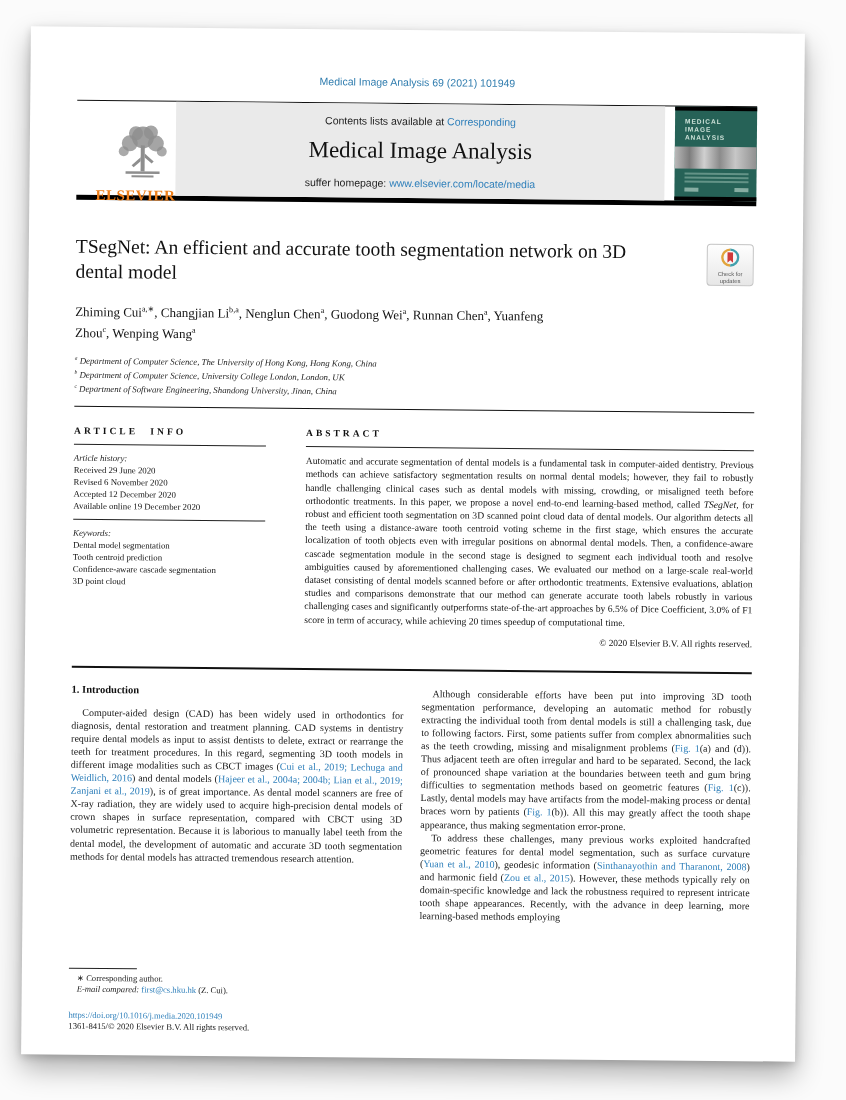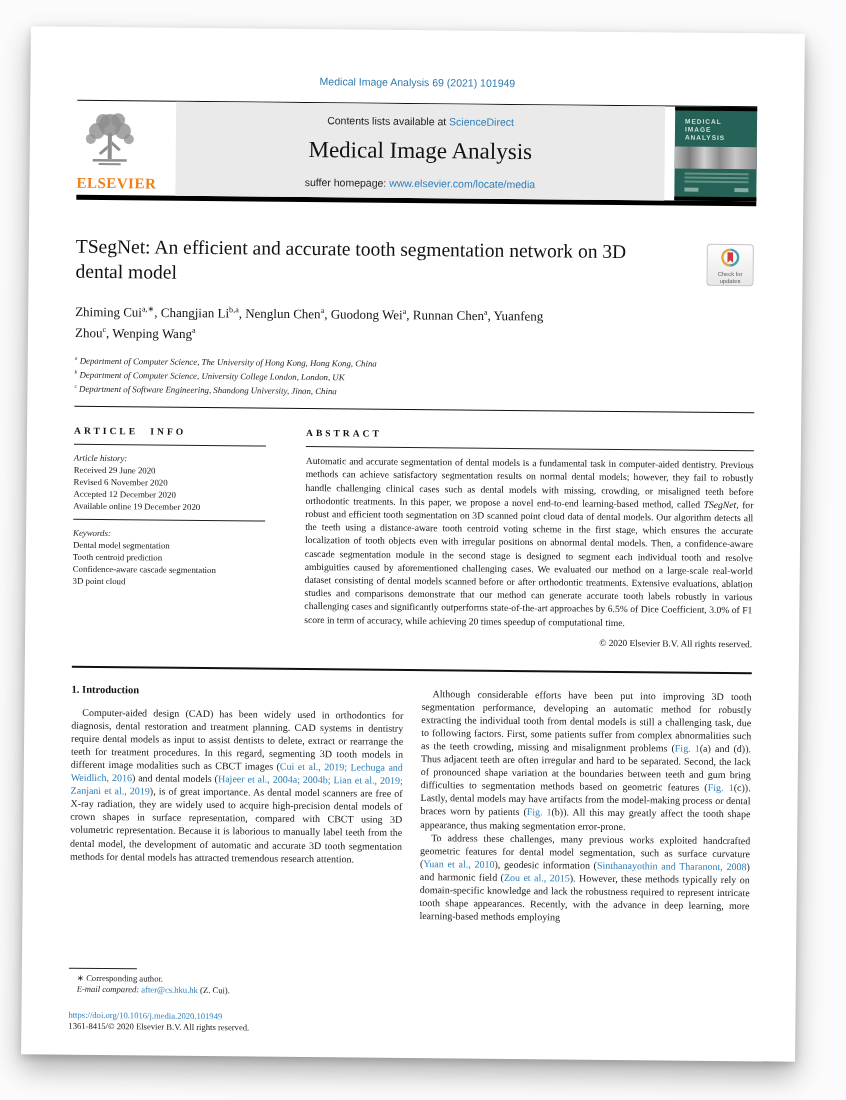--- a/index.html
+++ b/index.html
@@ -10,21 +10,21 @@
            box-shadow:0 14px 28px rgba(0,0,0,0.30), 0 3px 8px rgba(0,0,0,0.18); }
   .inner { padding:0 47px; }
 
   
   .citation { padding-top:46px; text-align:center; font-family:"Liberation Sans",sans-serif;
               font-size:10.5px; color:#2f7cae; }
   .rule-thin { height:1.4px; background:#111; }
   .rule-1 { height:1px; background:#222; }
   .top-rule { margin-top:15px; }
   .banner-row { display:flex; height:94px; align-items:stretch; }
-  .elsevier-box { width:99px; position:relative; padding-top:8px; text-align:left; }
+  .elsevier-box { width:99px; position:relative; padding-top:20px; text-align:right; }
   .elsevier-word { font-size:15px; letter-spacing:0.5px; color:#ef7f1a; font-weight:bold;
                    font-family:"Liberation Serif",serif; margin-top:-2px; }
   .banner-center { flex:1; background:#eaeaea; text-align:center; padding-top:11px; }
   .contents-line, .homepage-line { font-family:"Liberation Sans",sans-serif; font-size:10.5px; color:#222; }
   .journal-title { font-size:23px; color:#111; margin-top:11px; margin-bottom:13px; }
   .link, a.link { color:#2e7fba; text-decoration:none; }
   .cover-box { width:82px; margin-left:10px; background:#266257; border-top:4px solid #000;
                border-bottom:4px solid #000; position:relative; overflow:hidden; }
   .cover-title { font-family:"Liberation Sans",sans-serif; font-size:6.5px; font-weight:bold;
                  color:#cfe3da; letter-spacing:1px; line-height:8px; padding:7px 0 0 10px; }
@@ -103,21 +103,21 @@
             <path d="M31 36 L22 44 L24 46 L31 40 Z"></path>
             <path d="M35 32 L44 40 L42 42 L35 36 Z"></path>
             <rect x="16" y="50" width="34" height="2.5"></rect>
             <rect x="22" y="54" width="22" height="2"></rect>
           </g>
         </svg>
         <div class="elsevier-word">ELSEVIER</div>
       </div>
 
       <div class="banner-center">
-        <div class="contents-line"><span>Contents lists available at </span><span class="link">ScienceDirect</span></div>
+        <div class="contents-line"><span>Contents lists available at </span><span class="link">Corresponding</span></div>
         <div class="journal-title">Medical Image Analysis</div>
         <div class="homepage-line"><span>suffer homepage: </span><span class="link">www.elsevier.com/locate/media</span></div>
       </div>
 
       <div class="cover-box">
         <div class="cover-title">
           <div>MEDICAL</div>
           <div>IMAGE</div>
           <div>ANALYSIS</div>
         </div>
@@ -189,21 +189,21 @@
     <div class="rule-thin body-rule"></div>
 
     <div class="body-cols">
       <div class="col-left">
         <div class="sec-heading">1. Introduction</div>
         <div class="body-p indent"><span>Computer-aided design (CAD) has been widely used in orthodontics for diagnosis, dental restoration and treatment planning. CAD systems in dentistry require dental models as input to assist dentists to delete, extract or rearrange the teeth for treatment procedures. In this regard, segmenting 3D tooth models in different image modalities such as CBCT images (</span><span class="link">Cui et al., 2019; Lechuga and Weidlich, 2016</span><span>) and dental models (</span><span class="link">Hajeer et al., 2004a; 2004b; Lian et al., 2019; Zanjani et al., 2019</span><span>), is of great importance. As dental model scanners are free of X-ray radiation, they are widely used to acquire high-precision dental models of crown shapes in surface representation, compared with CBCT using 3D volumetric representation. Because it is laborious to manually label teeth from the dental model, the development of automatic and accurate 3D tooth segmentation methods for dental models has attracted tremendous research attention.</span></div>
 
         <div class="footnote">
           <div class="fn-rule"></div>
           <div class="fn-line">∗ Corresponding author.</div>
-          <div class="fn-line"><span class="it">E-mail compared: </span><span class="link">after@cs.hku.hk</span><span> (Z. Cui).</span></div>
+          <div class="fn-line"><span class="it">E-mail compared: </span><span class="link">first@cs.hku.hk</span><span> (Z. Cui).</span></div>
           <div class="page-footer">
             <div class="doi-line link">https://doi.org/10.1016/j.media.2020.101949</div>
             <div class="issn-line">1361-8415/© 2020 Elsevier B.V. All rights reserved.</div>
           </div>
         </div>
       </div>
 
       <div class="col-right">
         <div class="body-p indent"><span>Although considerable efforts have been put into improving 3D tooth segmentation performance, developing an automatic method for robustly extracting the individual tooth from dental models is still a challenging task, due to following factors. First, some patients suffer from complex abnormalities such as the teeth crowding, missing and misalignment problems (</span><span class="link">Fig. 1</span><span>(a) and (d)). Thus adjacent teeth are often irregular and hard to be separated. Second, the lack of pronounced shape variation at the boundaries between teeth and gum bring difficulties to segmentation methods based on geometric features (</span><span class="link">Fig. 1</span><span>(c)). Lastly, dental models may have artifacts from the model-making process or dental braces worn by patients (</span><span class="link">Fig. 1</span><span>(b)). All this may greatly affect the tooth shape appearance, thus making segmentation error-prone.</span></div>
         <div class="body-p indent"><span>To address these challenges, many previous works exploited handcrafted geometric features for dental model segmentation, such as surface curvature (</span><span class="link">Yuan et al., 2010</span><span>), geodesic information (</span><span class="link">Sinthanayothin and Tharanont, 2008</span><span>) and harmonic field (</span><span class="link">Zou et al., 2015</span><span>). However, these methods typically rely on domain-specific knowledge and lack the robustness required to represent intricate tooth shape appearances. Recently, with the advance in deep learning, more learning-based methods employing</span></div>

